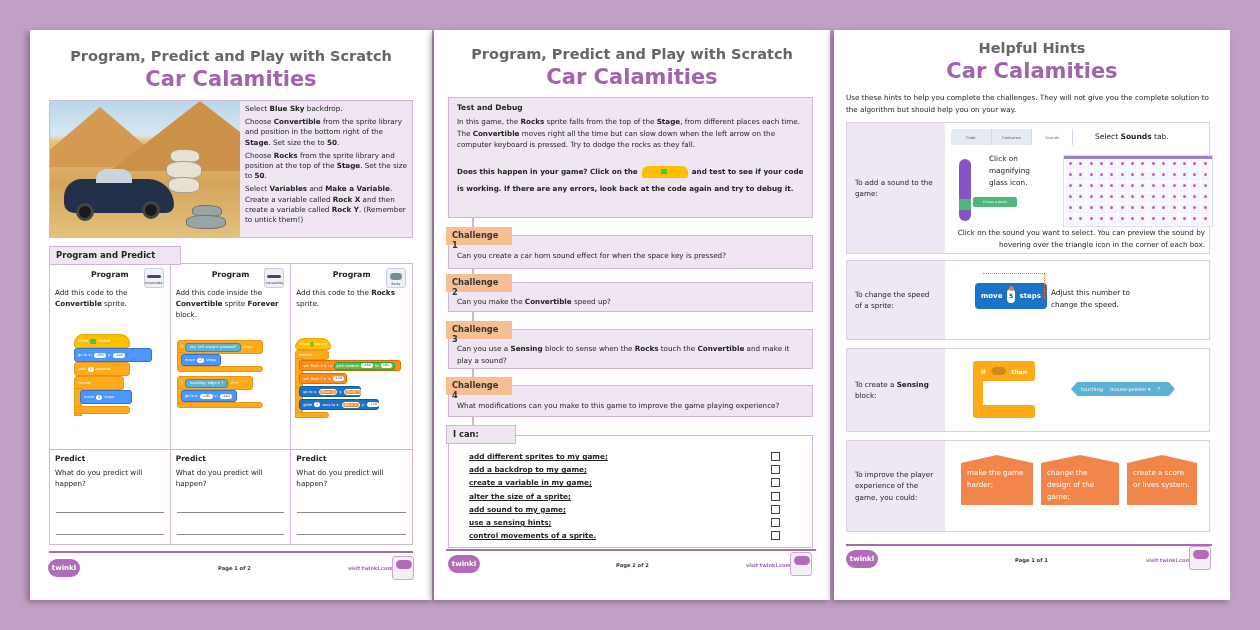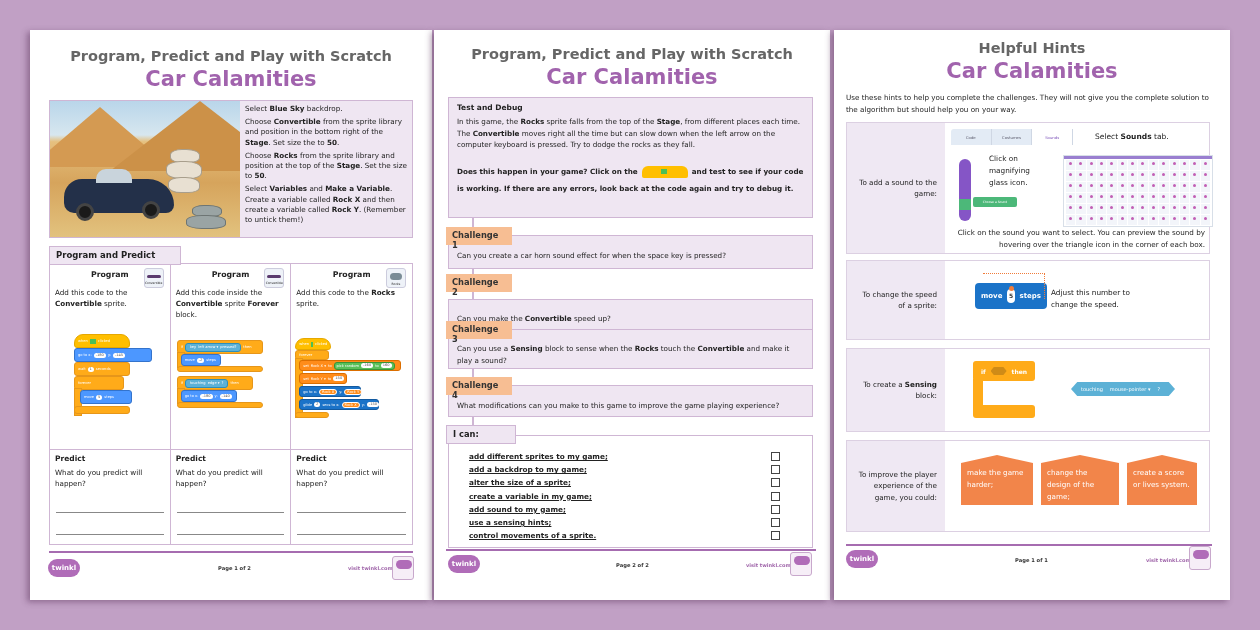--- a/index.html
+++ b/index.html
@@ -73,21 +73,21 @@
   .chtab { position: absolute; left: 12px; width: 66px; height: 18px; background: #f7be93; font-weight: bold; font-size: 8.3px; padding: 3px 6px; color: #333; }
   .chbox { position: absolute; left: 14px; width: 365px; border: 1.5px solid #cfb6d4; background: #efe6f2; font-size: 7.2px; line-height: 11.5px; padding: 5px 8px; }
   .icantab { position: absolute; left: 12px; top: 395px; width: 70px; height: 19px; background: #efe6f2; border: 1.5px solid #cfb6d4; font-weight: bold; font-size: 8.3px; padding: 3px 6px; }
   .icanbox { position: absolute; left: 14px; top: 405px; width: 365px; height: 113px; border: 1.5px solid #cfb6d4; background: #fff; padding: 14px 20px 0 20px; text-decoration: underline; }
   .icanrow { display: flex; justify-content: space-between; align-items: center; height: 13.2px; font-size: 7.3px; font-weight: bold; }
   .cb { width: 9px; height: 9px; border: 1px solid #444; margin-right: 12px; background: #fff; }
 
   
   .hintintro { position: absolute; left: 12px; top: 62px; width: 372px; font-size: 7.2px; line-height: 12px; }
   .hrow { position: absolute; left: 12px; width: 364px; border: 1.5px solid #dcd0e2; display: flex; }
-  .hlab { width: 98px; background: #efe8f3; display: flex; align-items: center; justify-content: center; text-align: right; font-size: 7.2px; line-height: 11.5px; padding: 0 8px; }
+  .hlab { width: 98px; background: #efe8f3; display: flex; align-items: center; justify-content: center; text-align: left; font-size: 7.2px; line-height: 11.5px; padding: 0 8px; }
   .hcont { flex: 1; position: relative; background: #fff; }
   .tabsbar { position: absolute; left: 6px; top: 6px; width: 122px; height: 16px; background: #e3ebf5; border-radius: 3px 3px 0 0; display: flex; }
   .tb { flex: 1; font-size: 3.8px; color: #576; display: flex; align-items: center; justify-content: center; color: #556; border-right: 1px solid #cfd7e4; }
   .tb.act { background: #fff; color: #7a4fb8; }
   .sidebar-s { position: absolute; left: 14px; top: 36px; width: 12px; height: 62px; background: #8555c6; border-radius: 6px; }
   .sidebar-s .g { position: absolute; left: 0; top: 40px; width: 12px; height: 11px; background: #4cb879; }
   .csound { position: absolute; left: 28px; top: 74px; width: 44px; height: 10px; background: #4cb879; border-radius: 2px; font-size: 3px; color: #fff; text-align: center; line-height: 10px; }
   .sgrid { position: absolute; left: 118px; top: 32px; width: 150px; height: 72px; background: #fff; border: 1px solid #d8dfe8; display: grid; grid-template-columns: repeat(14, 1fr); grid-auto-rows: 10px; gap: 1px; padding: 4px 2px 1px; }
   .sgrid::before { content: ""; position: absolute; left: 0; right: 0; top: 0; height: 3px; background: #9a7fd0; }
   .scell { background: #f3f5fa; position: relative; }
@@ -296,21 +296,21 @@
     <p class="q"><span>Does this happen in your game? Click on the</span><span class="inlhat"></span><span>and test to see if your code is working. If there are any errors, look back at the code again and try to debug it.</span></p>
   </div>
 
   <div class="vline" style="top:188px;height:215px"></div>
 
   <div class="chbox" style="top:205px;height:34px">
       <div style="margin-top:9px">Can you create a car horn sound effect for when the space key is pressed?</div>
     </div>
   <div class="chtab" style="top:197px">Challenge 1</div>
 
-  <div class="chbox" style="top:269px;height:42px">
+  <div class="chbox" style="top:252px;height:30px">
       <div style="margin-top:8px"><span>Can you make the </span><b>Convertible</b><span> speed up?</span></div>
     </div>
   <div class="chtab" style="top:244px">Challenge 2</div>
 
   <div class="chbox" style="top:299px;height:40px">
       <div style="margin-top:8px"><span>Can you use a </span><b>Sensing</b><span> block to sense when the </span><b>Rocks</b><span> touch the </span><b>Convertible</b><span> and make it play a sound?</span></div>
     </div>
   <div class="chtab" style="top:291px">Challenge 3</div>
 
   <div class="chbox" style="top:355px;height:32px">
@@ -321,25 +321,25 @@
   <div class="icanbox">
     <div class="icanrow">
         <span>add different sprites to my game;</span>
         <span class="cb"></span>
       </div>
     <div class="icanrow">
         <span>add a backdrop to my game;</span>
         <span class="cb"></span>
       </div>
     <div class="icanrow">
+        <span>create a variable in my game;</span>
+        <span class="cb"></span>
+      </div>
+    <div class="icanrow">
         <span>alter the size of a sprite;</span>
-        <span class="cb"></span>
-      </div>
-    <div class="icanrow">
-        <span>create a variable in my game;</span>
         <span class="cb"></span>
       </div>
     <div class="icanrow">
         <span>add sound to my game;</span>
         <span class="cb"></span>
       </div>
     <div class="icanrow">
         <span>use a sensing hints;</span>
         <span class="cb"></span>
       </div>

